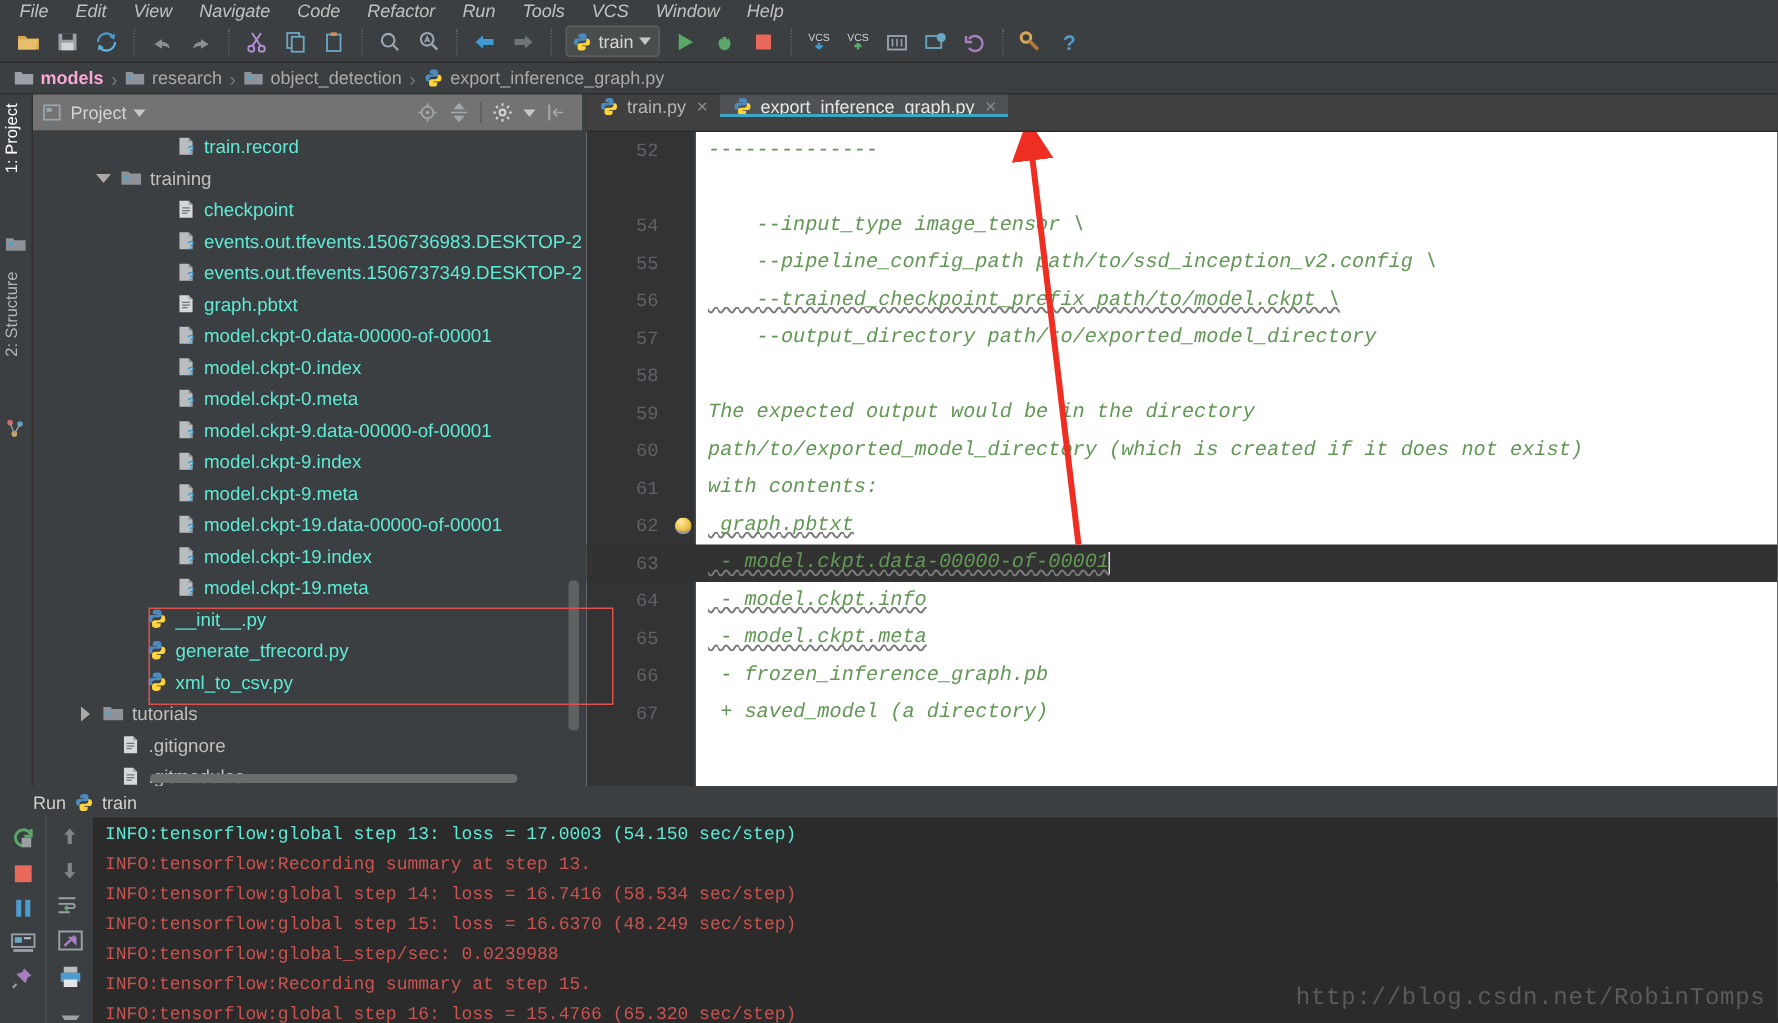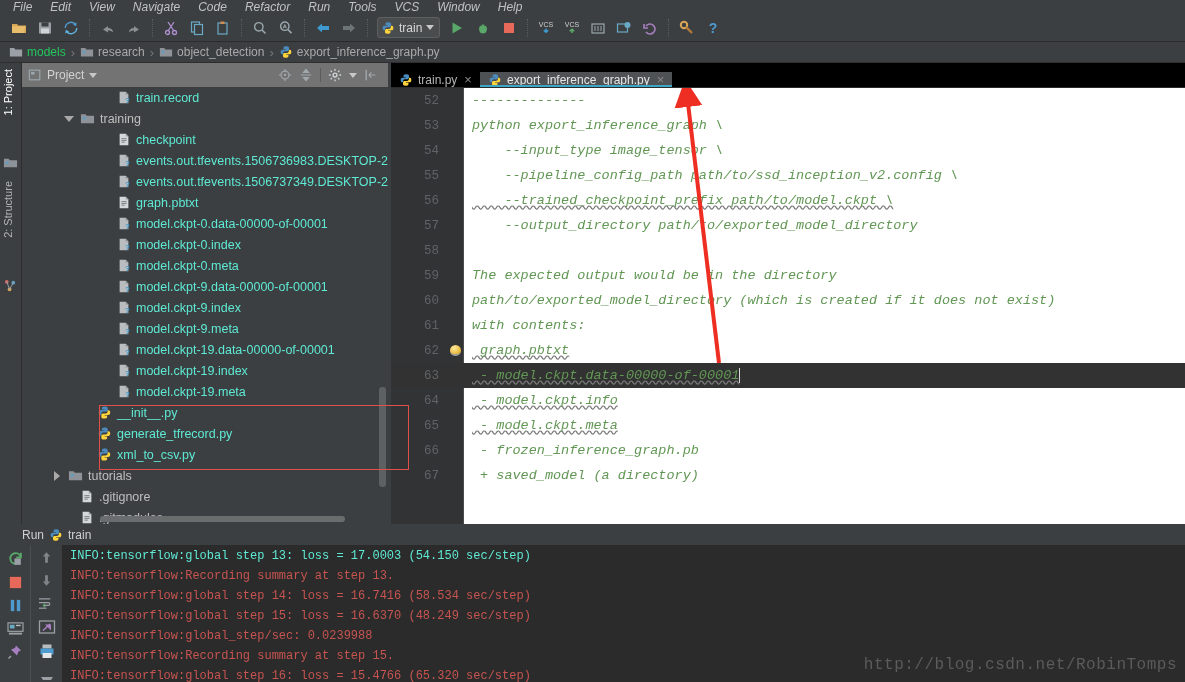--- a/index.html
+++ b/index.html
@@ -49,21 +49,21 @@
   }
 
   
   .breadcrumb {
     position: absolute; left: 0; top: 42px; width: 1185px; height: 21px;
     background: #3c3f41; display: flex; align-items: center;
     padding-left: 6px; font-size: 12px; border-bottom: 1px solid #2e2e2e;
   }
   .crumb { display: flex; align-items: center; gap: 4px; padding: 0 3px; }
   .crumb-label { color: #a9a9a9; }
-  .crumb.first .crumb-label { color: #22c55e; font-weight: normal; }
+  .crumb.first .crumb-label { color: #f9a8d4; font-weight: bold; }
   .crumb-sep { color: #777; margin: 0 2px; font-size: 13px; }
 
   
   .leftstrip {
     position: absolute; left: 0; top: 63px; width: 22px; height: 461px;
     background: #3c3f41; border-right: 1px solid #2e2e2e;
   }
   .vtab {
     position: absolute; left: 2px; writing-mode: vertical-rl;
     text-orientation: mixed; transform: rotate(180deg);
@@ -122,21 +122,21 @@
     position: absolute; left: 388px; top: 63px; width: 3px; height: 461px;
     background: #3c3f41;
   }
 
   
   .editor {
     position: absolute; left: 391px; top: 63px; width: 794px; height: 461px;
     background: #2b2b2b;
   }
   .tabbar {
-    height: 25px; background: #000000; display: flex; align-items: flex-end;
+    height: 25px; background: #404040; display: flex; align-items: flex-start;
     border-bottom: 1px solid #2b2b2b;
   }
   .etab {
     display: flex; align-items: center; gap: 5px; padding: 0 8px;
     font-size: 12px; color: #b5b5b5; position: relative;
   }
   .etab.active { background: #4e5254; color: #e6e6e6; }
   .etab.active::after {
     content: ""; position: absolute; left: 0; right: 0; bottom: 0;
     height: 2px; background: #3ba7c4;
@@ -706,25 +706,20 @@
     </div>
 
     <div class="code-area">
       <div class="gutter"></div>
 
       <div class="codeline" style="top:0px;">
         <span class="lnum">52</span>
         <span class="lgut-icon"></span>
         <span class="ltext">--------------</span>
       </div>
-      <div class="codeline" style="top:25px;">
-        <span class="lnum">53</span>
-        <span class="lgut-icon"></span>
-        <span class="ltext">python export_inference_graph \</span>
-      </div>
       <div class="codeline" style="top:50px;">
         <span class="lnum">54</span>
         <span class="lgut-icon"></span>
         <span class="ltext">    --input_type image_tensor \</span>
       </div>
       <div class="codeline" style="top:75px;">
         <span class="lnum">55</span>
         <span class="lgut-icon"></span>
         <span class="ltext">    --pipeline_config_path path/to/ssd_inception_v2.config \</span>
       </div>

